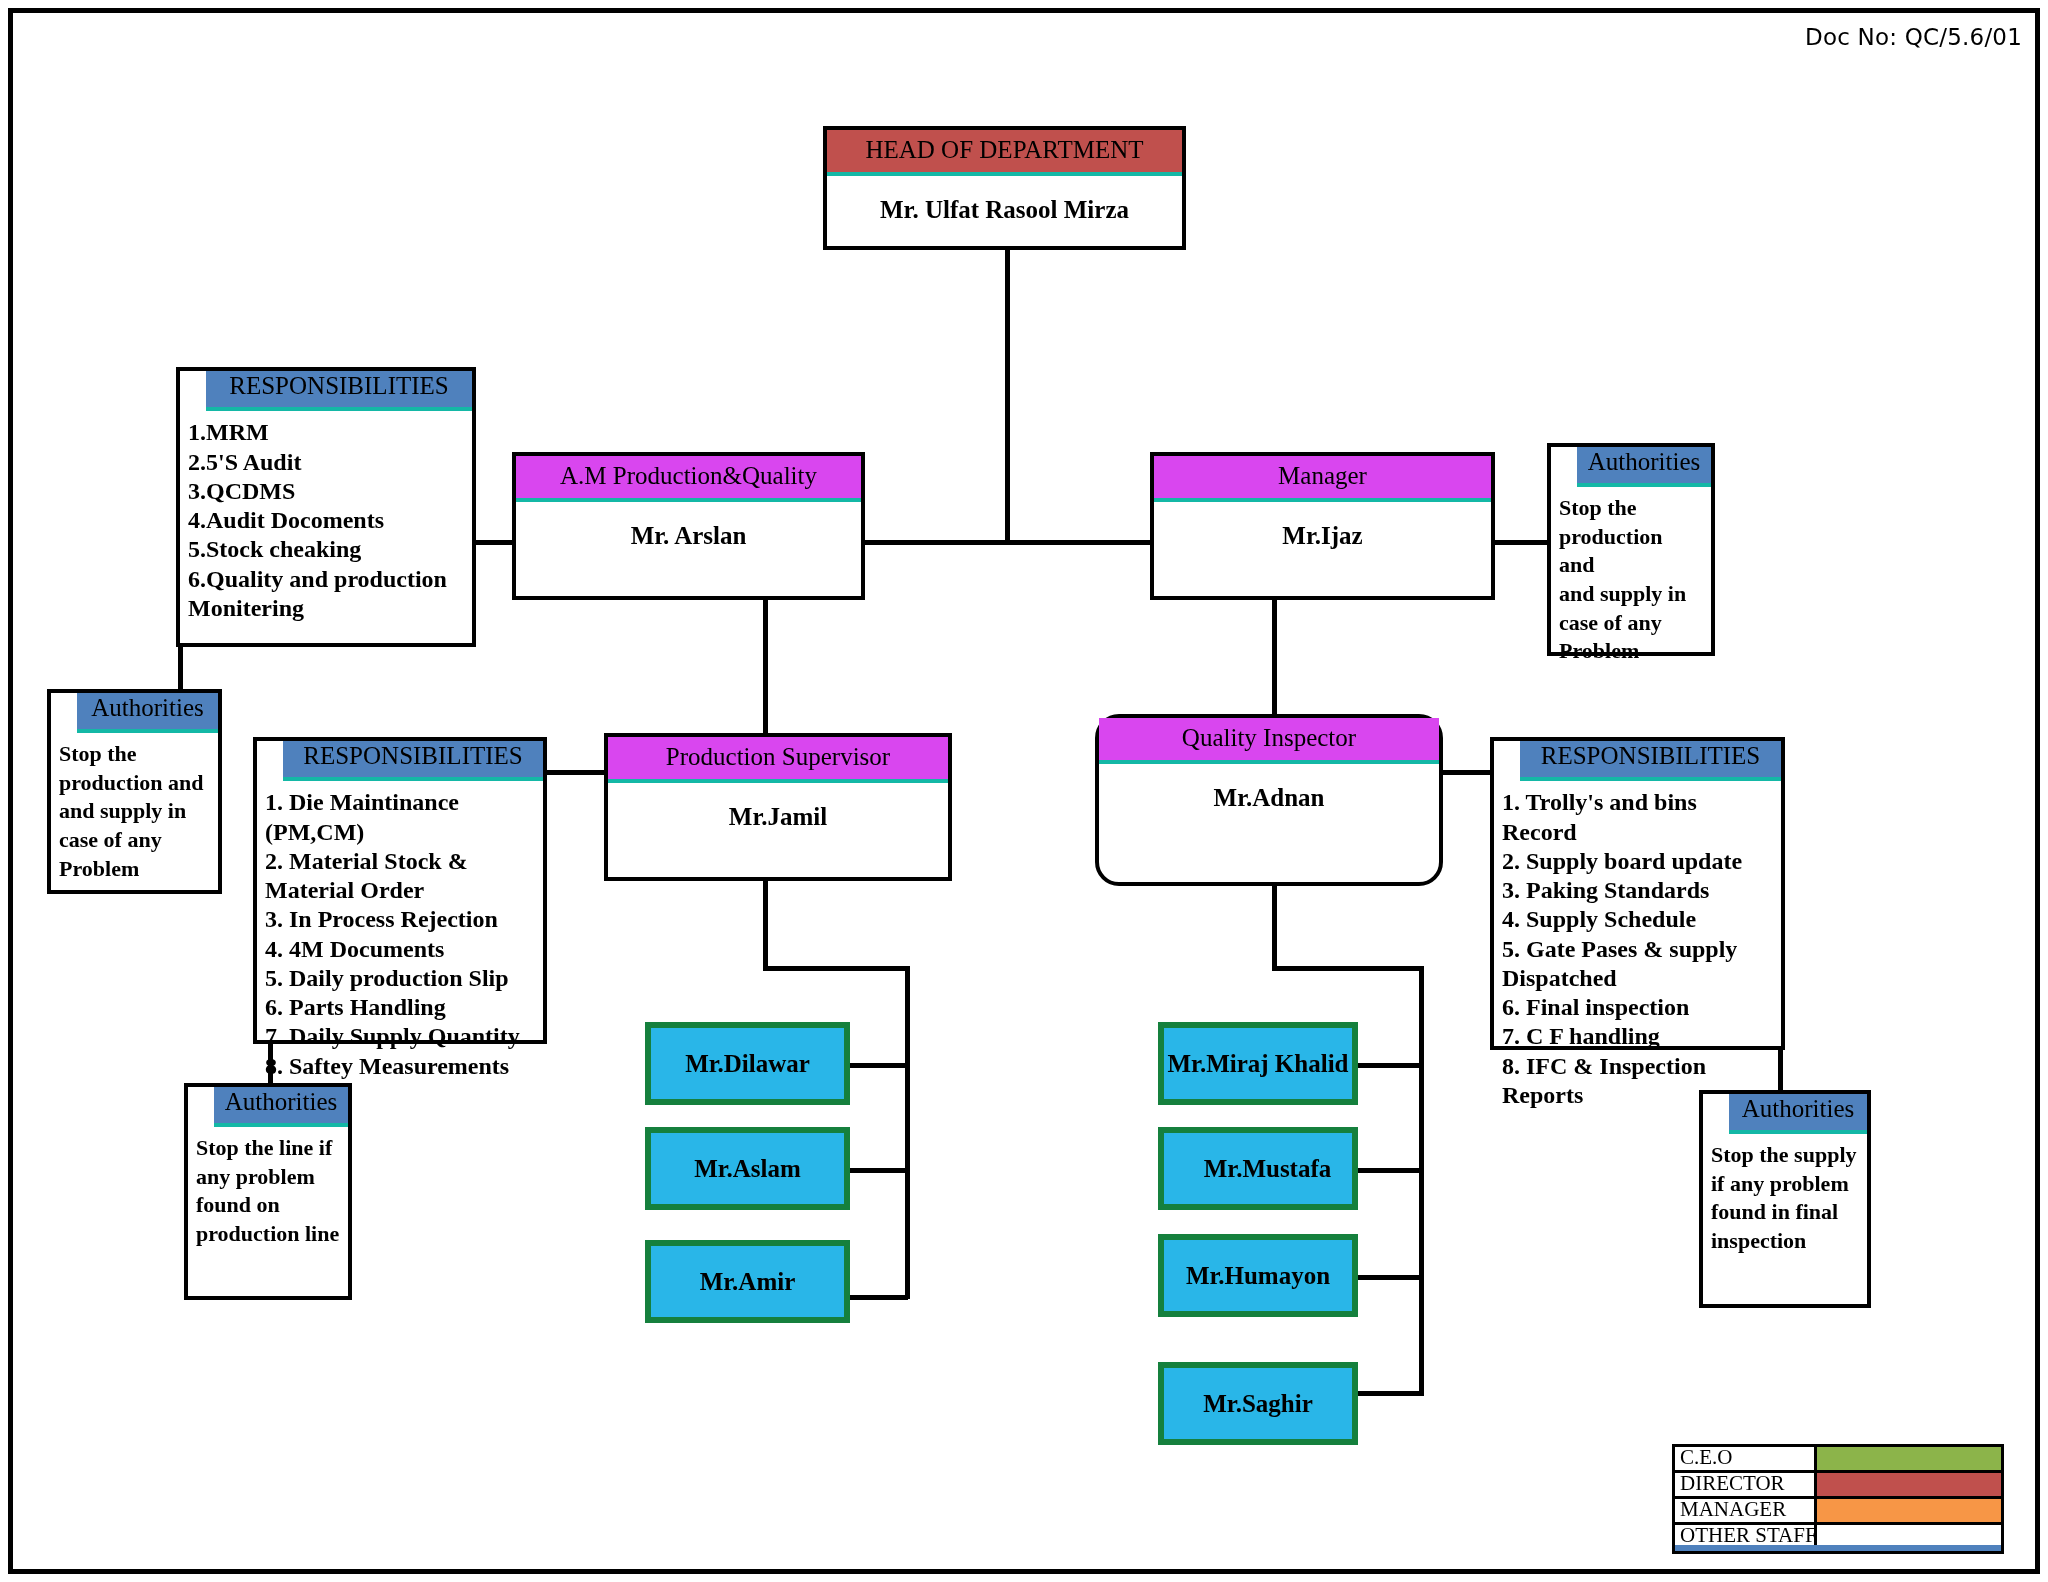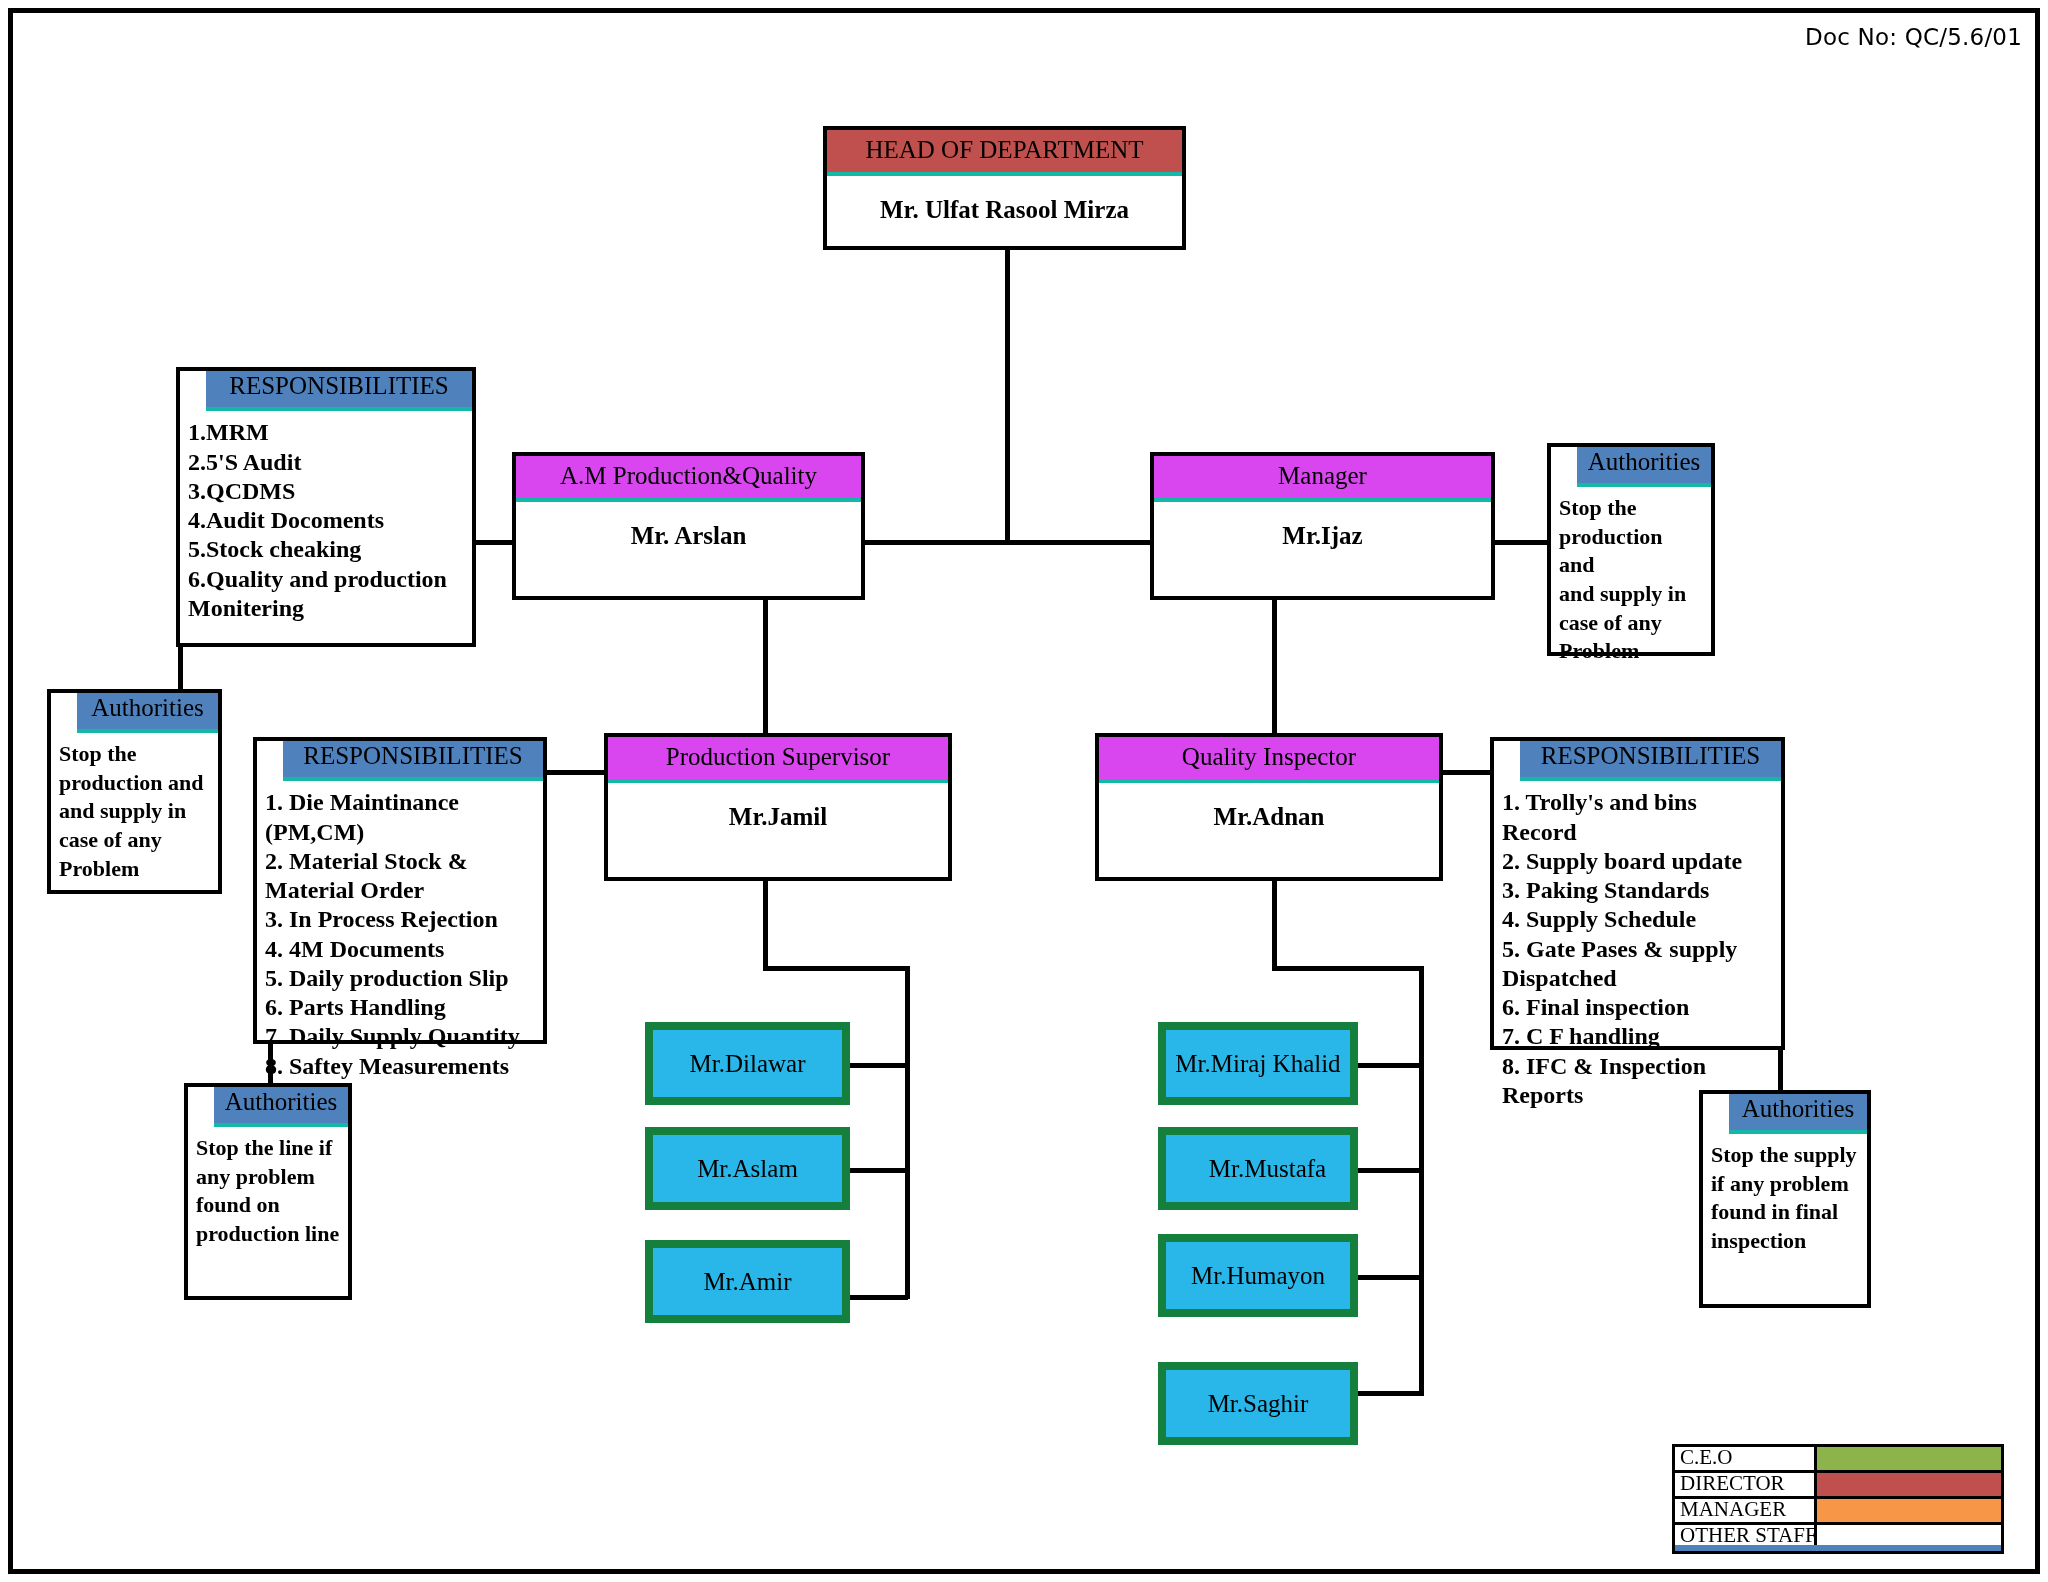--- a/index.html
+++ b/index.html
@@ -71,25 +71,25 @@
     line-height: 1.22;
     padding: 7px 8px 8px 8px;
     white-space: pre-line;
   }
   .listbox.auth .body { font-size: 22px; line-height: 1.30; }
 
   
   .staff {
     position: absolute;
     background: #29b6e8;
-    border: 8px solid #15803d;
+    border: 6px solid #15803d;
     display: flex;
     align-items: center;
     justify-content: center;
-    font-weight: normal;
+    font-weight: bold;
     font-size: 25px;
     z-index: 5;
   }
 
   
   .ln {
     position: absolute;
     background: #000;
     z-index: 1;
   }
@@ -182,21 +182,21 @@
   <div class="box" style="left:1150px; top:452px; width:345px; height:148px;">
     <div class="hdr orange">Manager</div>
     <div class="body">Mr.Ijaz</div>
   </div>
 
   <div class="box" style="left:604px; top:733px; width:348px; height:148px;">
     <div class="hdr orange">Production Supervisor</div>
     <div class="body">Mr.Jamil</div>
   </div>
 
-  <div class="box" style="left:1095px; top:733px; width:348px; height:148px;">
+  <div class="box" style="left:1095px; top:714px; width:348px; height:172px;border-radius:24px;">
     <div class="hdr orange">Quality Inspector</div>
     <div class="body">Mr.Adnan</div>
   </div>
 
   <div class="box listbox" style="left:176px; top:367px; width:300px; height:280px;">
     <div class="hdr blue">RESPONSIBILITIES</div>
     <div class="body">1.MRM
 2.5'S Audit
 3.QCDMS
 4.Audit Docoments

